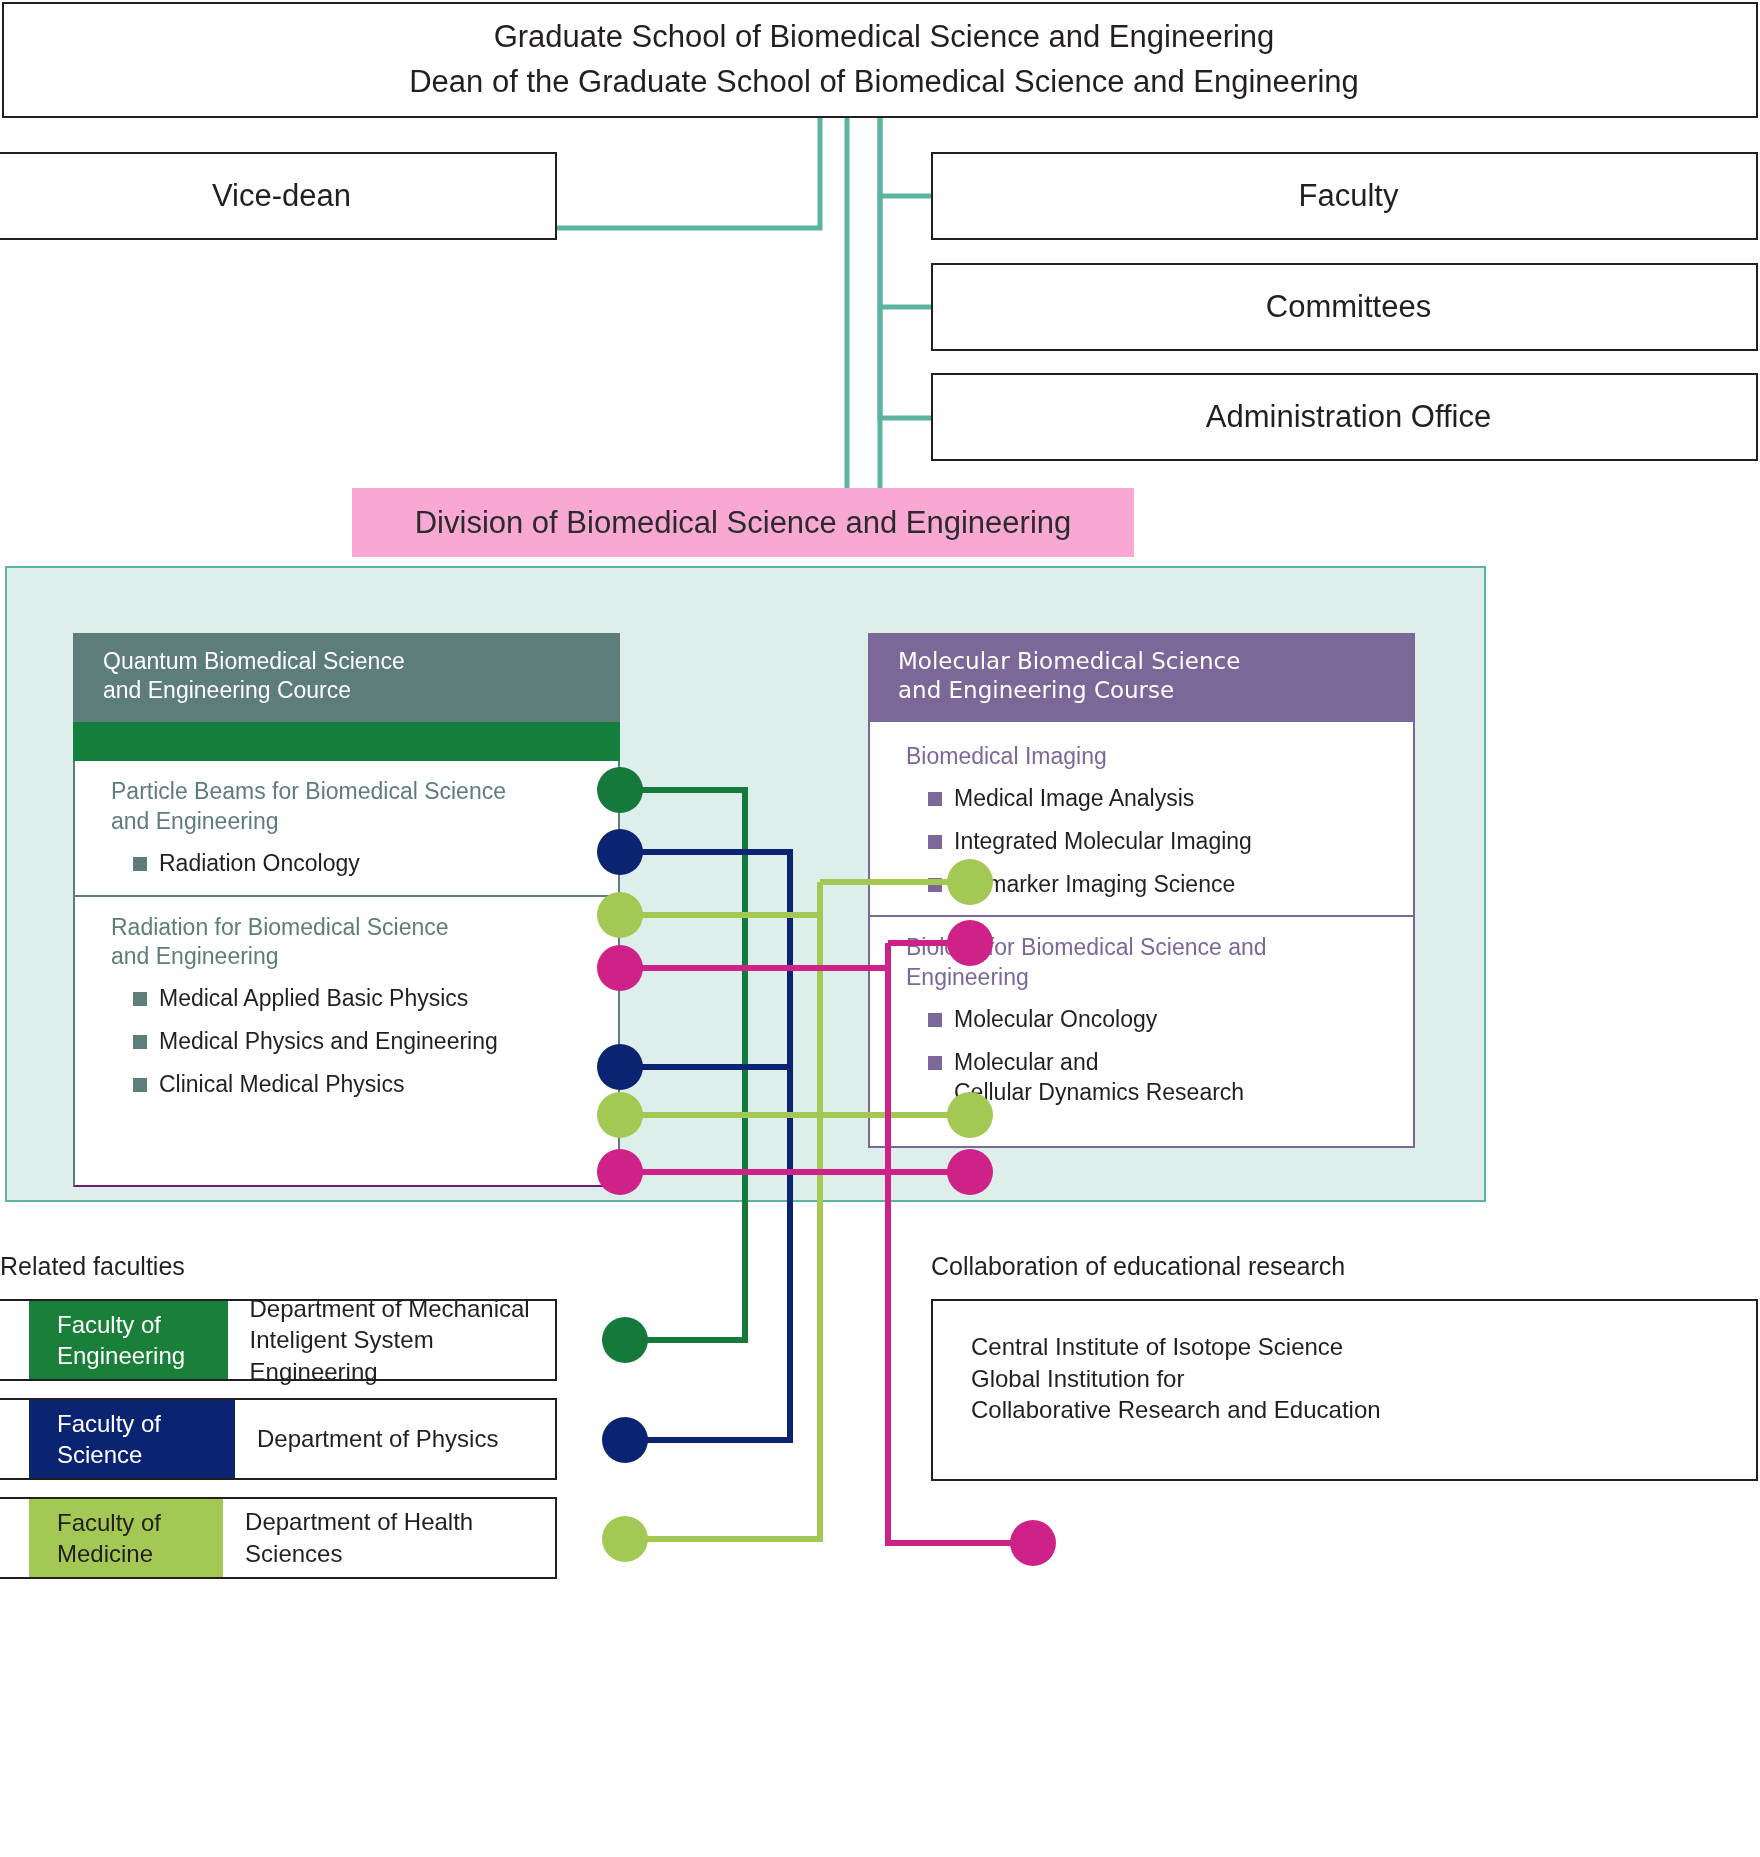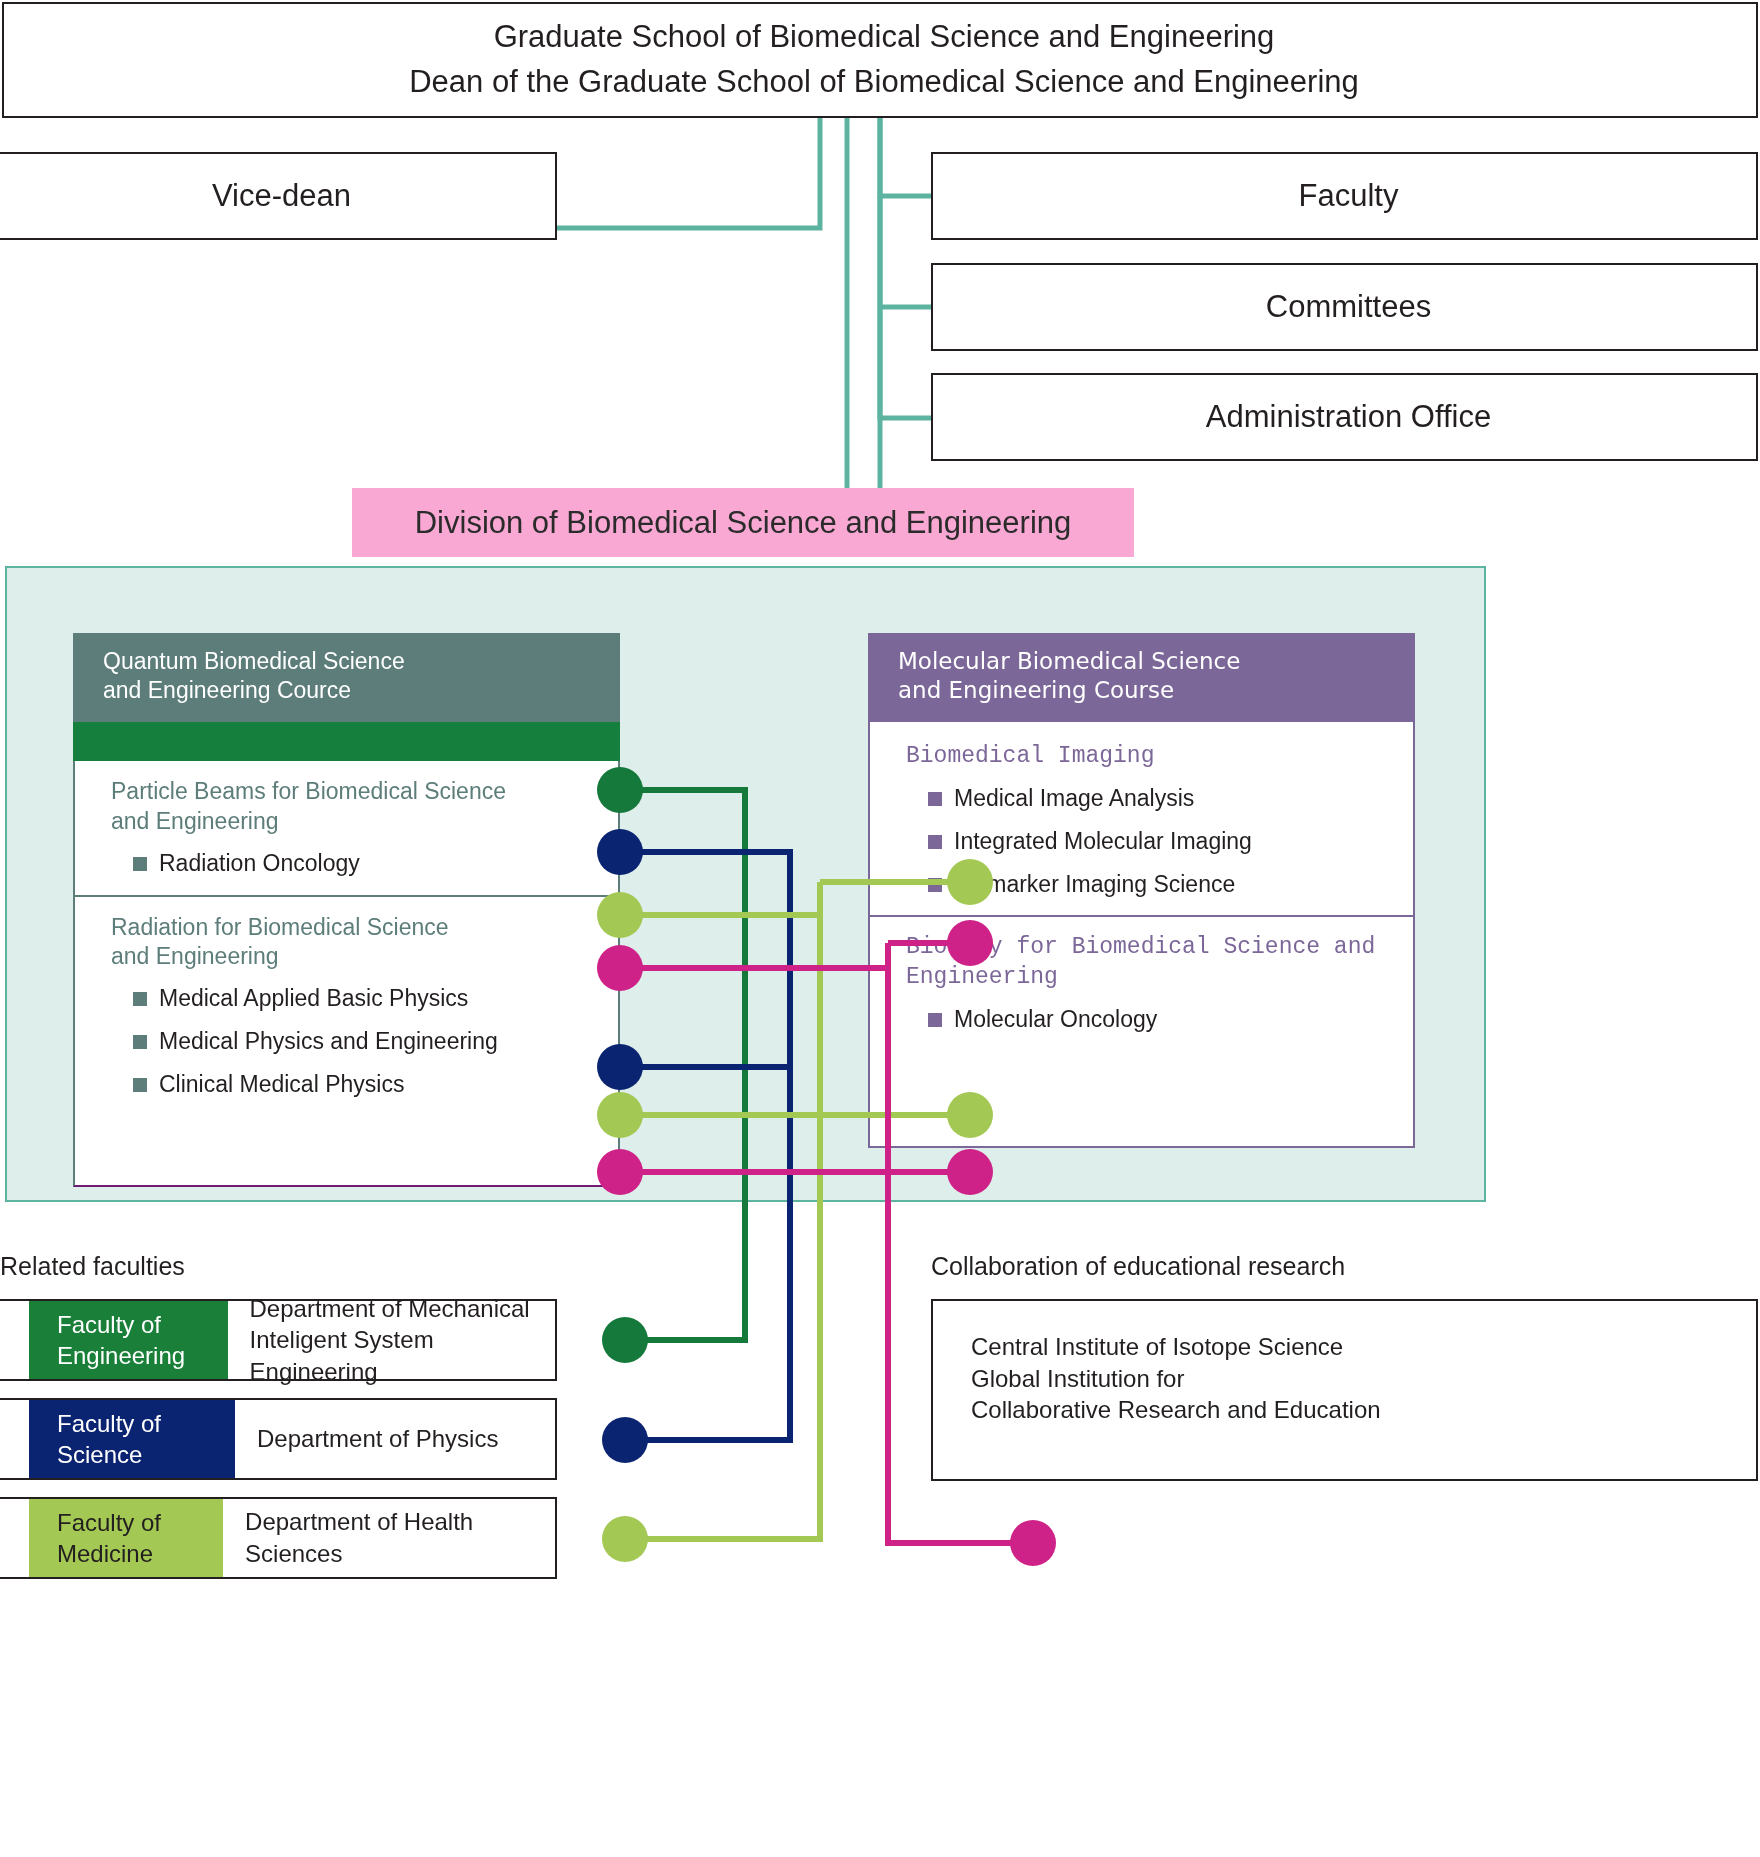--- a/index.html
+++ b/index.html
@@ -30,21 +30,21 @@
   .card-body{background:#ffffff;}
   .qbody{border-left:2px solid #5c7d7a;border-right:2px solid #5c7d7a;
          border-bottom:2px solid #701a75;margin-top:39px;}
   .qsep{border-top:2px solid #5c7d7a;}
   .mbody{border-left:2px solid #7c6799;border-right:2px solid #7c6799;
          border-bottom:2px solid #7c6799;}
   .msep{border-top:2px solid #7c6799;}
   .sect{padding:16px 16px 14px 36px;}
   .sect-title{font-size:23px;line-height:1.3;margin-bottom:12px;}
   .qtitle{color:#5c7d7a;}
-  .mtitle{color:#7c6799;font-family:Liberation Mono, monospace;}
+  .mtitle{color:#7c6799;font-family:Liberation Sans, sans-serif;}
   .li{display:flex;align-items:flex-start;font-size:23px;color:#231f20;
       margin:0 0 13px 22px;line-height:1.3;}
   .li:last-child{margin-bottom:2px;}
   .bullet{width:14px;height:14px;flex:0 0 14px;margin:8px 12px 0 0;}
   .qbul{background:#5c7d7a;}
   .mbul{background:#7c6799;}
 
   
   .section-label{font-size:25px;color:#231f20;}
   .facrow{border:2px solid #231f20;background:#ffffff;display:flex;
@@ -153,20 +153,27 @@
     </div>
     <div class="sect msep">
       <div class="sect-title mtitle">
         <div>Biology for Biomedical Science and</div>
         <div>Engineering</div>
       </div>
       <div class="li">
         <span class="bullet mbul"></span>
         <span>Molecular Oncology</span>
       </div>
+      <div class="li">
+        <span class="bullet mbul"></span>
+        <span>
+          <span style="display:block">Molecular and</span>
+          <span style="display:block">Cellular Dynamics Research</span>
+        </span>
+      </div>
     </div>
   </div>
 </div>
 
 <div class="abs section-label" style="left:0px;top:1252px;">Related faculties</div>
 
 <div class="abs section-label" style="left:931px;top:1252px;">Collaboration of educational research</div>
 
 <div class="abs facrow" style="left:-2px;top:1299px;width:559px;height:82px;">
   <div class="factag" style="background:#1a8039;color:#ffffff;width:178px;">

